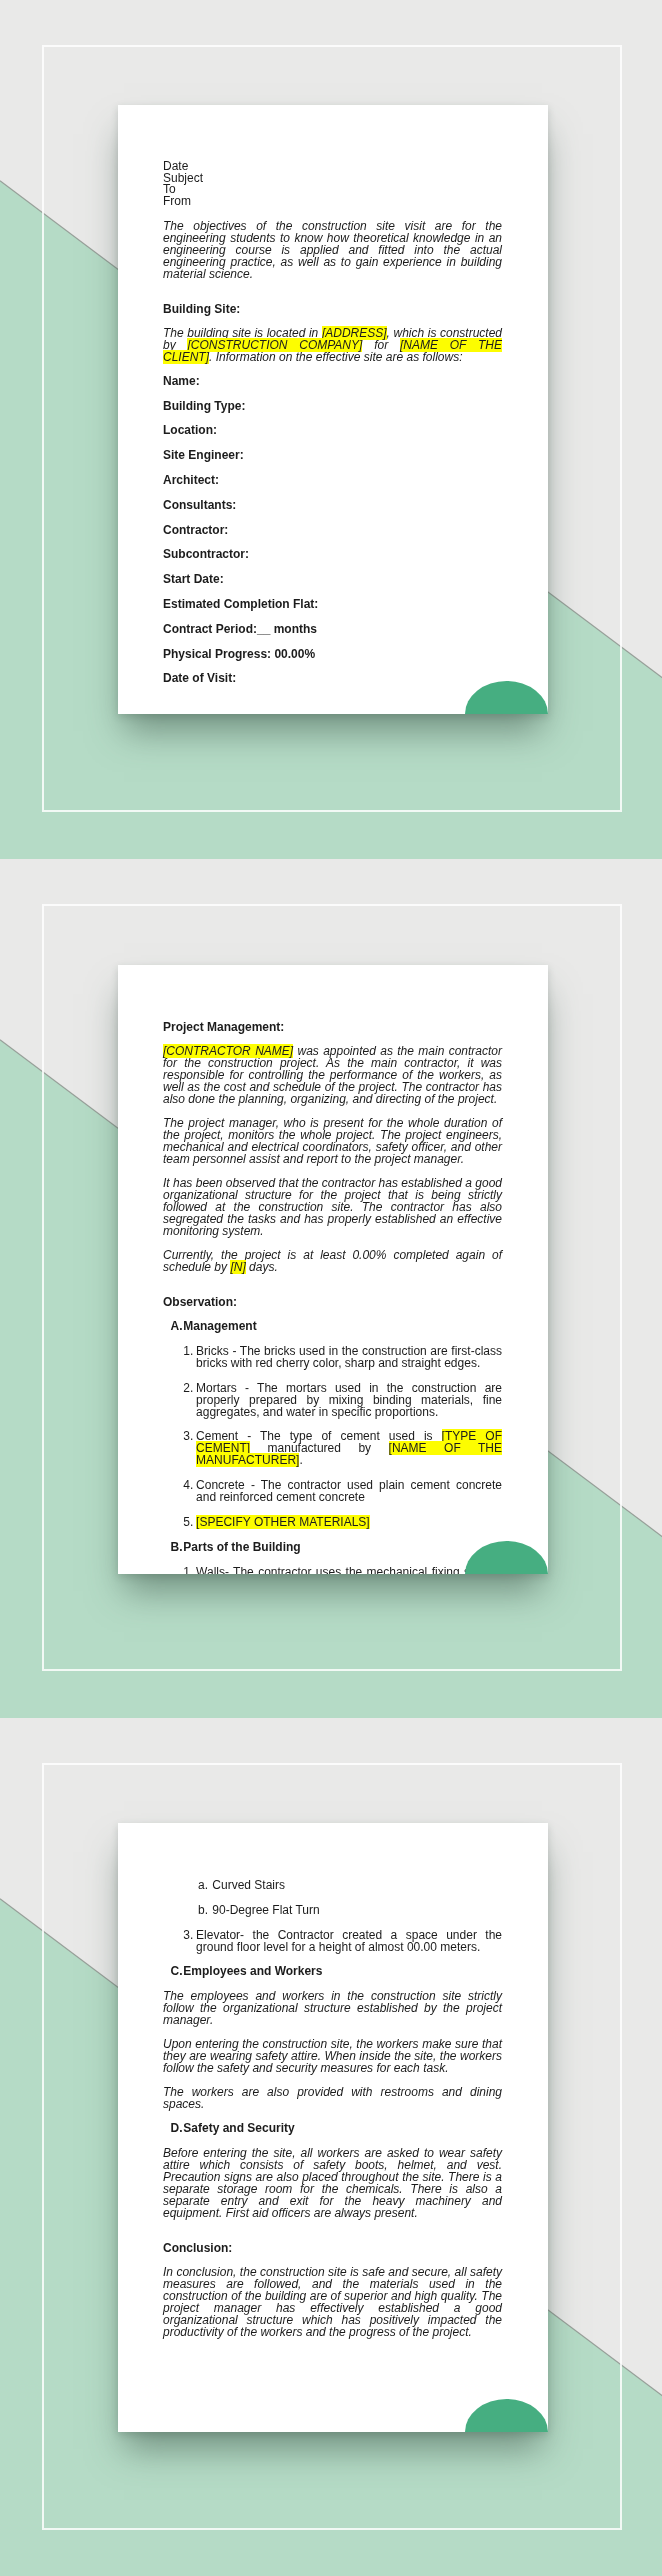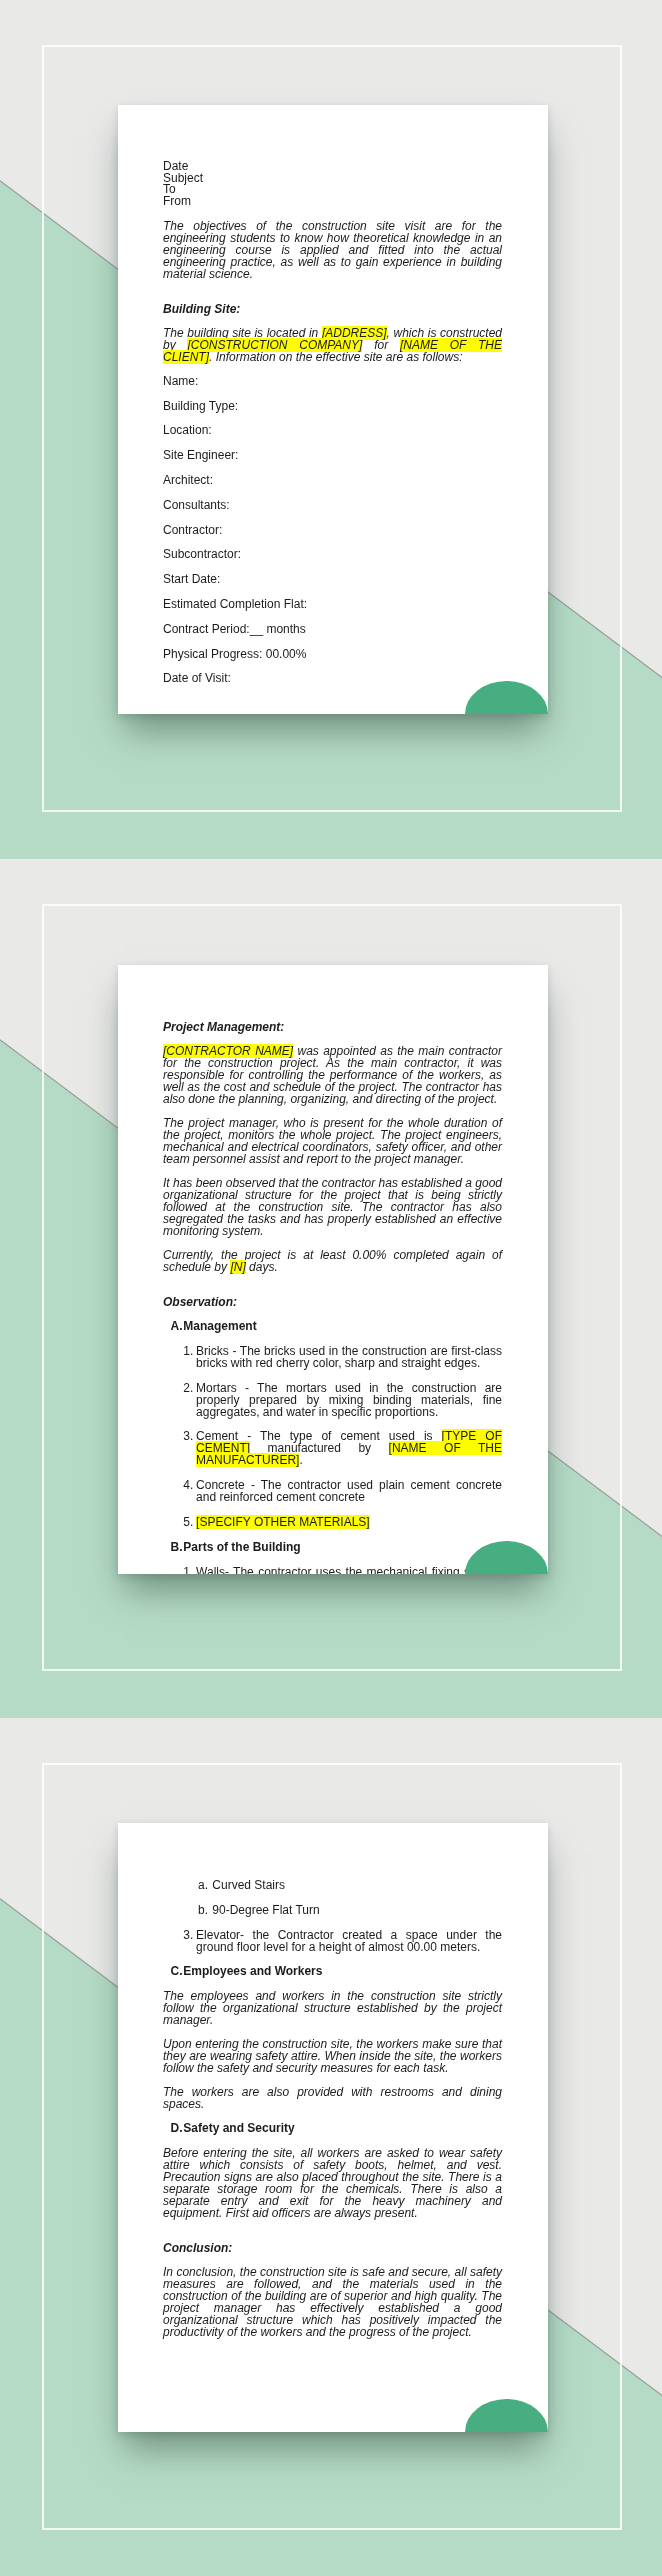--- a/index.html
+++ b/index.html
@@ -14,25 +14,25 @@
   body{width:663px;font-family:"Liberation Sans",sans-serif;background:#fff;}
   .panel{position:relative;width:663px;height:859px;background:var(--gray-bg);overflow:hidden;}
   .diag{position:absolute;left:0;top:0;width:663px;height:859px;display:block;}
   .frame{position:absolute;left:42px;top:45px;right:41px;bottom:47px;border:2.3px solid var(--frame);pointer-events:none;}
   .page{position:absolute;left:118px;top:105px;width:430px;height:609px;background:#fff;overflow:hidden;
         box-shadow:0 22.6px 34px -6px rgba(60,85,72,0.55),0 3px 7.5px rgba(40,60,50,0.18);}
   .semicircle{position:absolute;right:0;bottom:-33px;width:83px;height:66px;border-radius:50%;background:var(--circle);}
   .page-content{position:absolute;inset:0;padding:53px 46px 0 45px;font-size:12px;line-height:12px;color:var(--ink);}
   .blk{margin:0 0 12px;}
   .para{text-align:justify;font-style:italic;}
-  .heading{font-weight:bold;font-style:italic;}
+  .heading{font-weight:bold;}
   .gap-top{margin-top:23px;}
   .lines{margin:3px 0 12px;line-height:11.7px;}
   .meta-line{line-height:11.7px;}
-  .field{margin:0 0 12.8px;}
+  .field{margin:0 0 12.8px;font-weight:bold;}
   .li{display:flex;margin:0 0 12.8px;}
   .li .lab{flex:0 0 12.8px;}
   .li .txt{flex:1;text-align:justify;}
   .lvl-A{padding-left:7.5px;font-weight:bold;}
   .lvl-num{padding-left:20.3px;}
   .lvl-alpha{padding-left:35px;}
   .lvl-alpha .lab{flex:0 0 14.3px;}
   .hl{background:var(--hl);margin-top:40px;}
 </style>
 </head>

